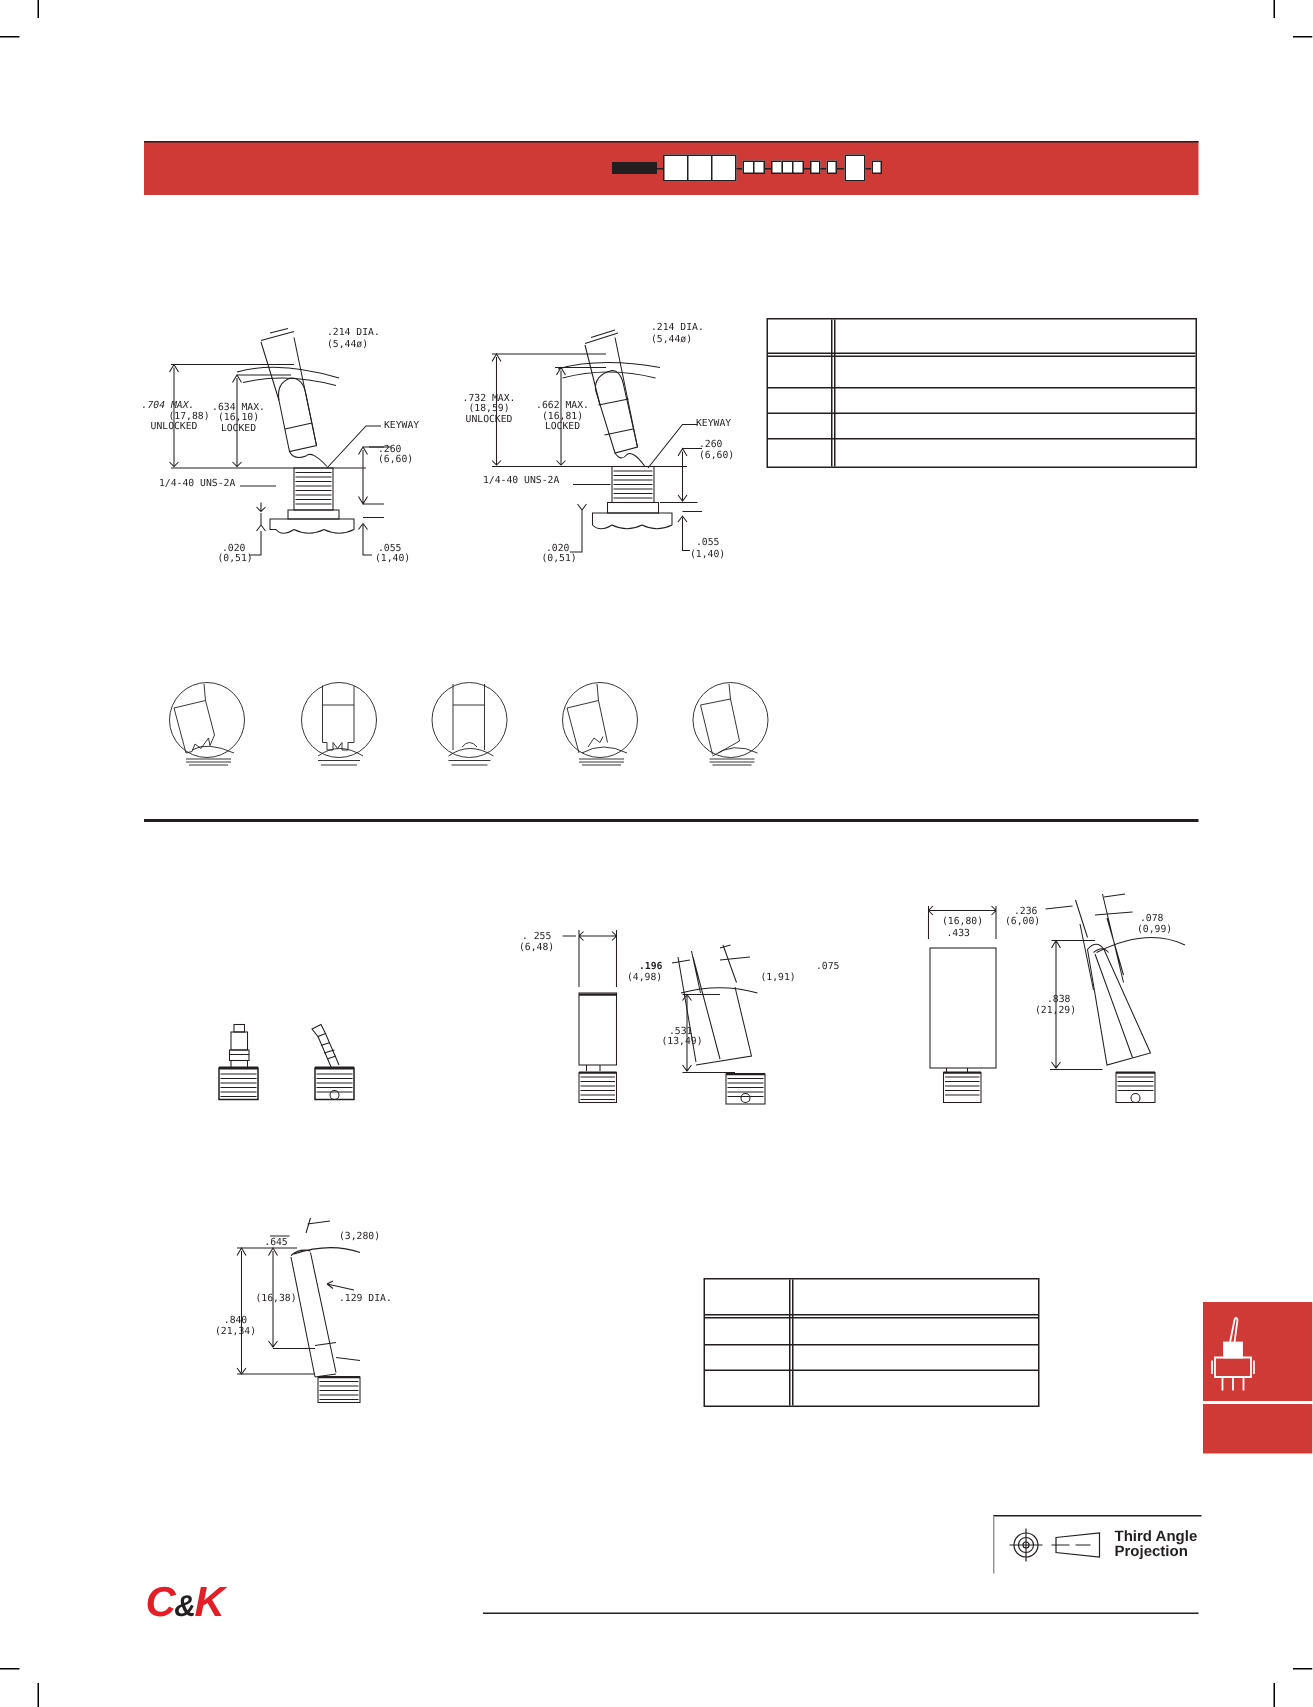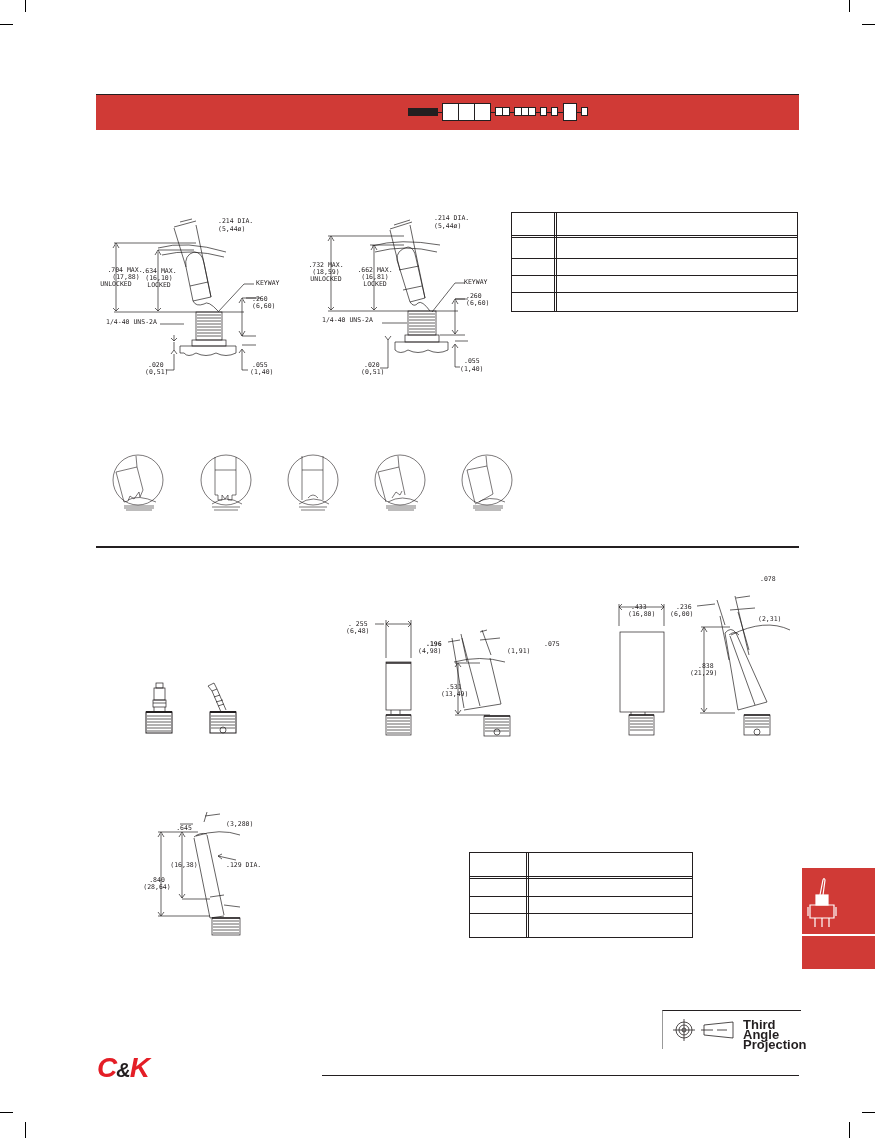--- a/index.html
+++ b/index.html
@@ -14,21 +14,21 @@
     .dim.c { text-align:center; }
     .tbl { position:absolute; border:1.2px solid #231f20; box-sizing:border-box; }
     .tbl .row { position:absolute; left:0; right:0; border-top:1px solid #231f20; }
     .tbl .row.dbl { border-top:3px double #231f20; }
     .tbl .vsep { position:absolute; top:0; bottom:0; border-left:3px double #231f20; }
     .hr { position:absolute; height:1.5px; background:#231f20; }
     .tab { position:absolute; left:802px; width:73px; background:#d03a36; }
     .logo { position:absolute; left:97px; top:1052px; font-family:"Liberation Sans", sans-serif; font-weight:bold; font-style:italic; font-size:28px; letter-spacing:-1px; color:#e41e26;text-align:right; }
     .logo .amp { color:#231f20; font-size:20px; }
     .proj { position:absolute; left:662px; top:1010px; width:138px; height:38px; border-top:1px solid #231f20; border-left:1px solid #999; }
-    .proj-label { position:absolute; left:80px; top:9px; font-size:13px; font-weight:bold; line-height:10px; color:#231f20; }
+    .proj-label { position:absolute; left:80px; top:9px; font-size:10px; font-weight:bold; line-height:10px; color:#231f20; }
     svg { position:absolute; overflow:visible; }
   </style>
 </head>
 <body>
 
 <div class="crop" style="left:25px;top:0;width:1px;height:12px;"></div>
 <div class="crop" style="left:0;top:24px;width:13px;height:1px;"></div>
 <div class="crop" style="left:849px;top:0;width:1px;height:12px;"></div>
 <div class="crop" style="left:862px;top:24px;width:13px;height:1px;"></div>
 <div class="crop" style="left:0;top:1112px;width:13px;height:1px;"></div>
@@ -82,21 +82,21 @@
       <path d="M146,100 V136 M143,103 L146,98 L149,103 M143,131 L146,136 L149,131"></path>
       <path d="M78,142 V150 M78,135 V141 M75,138 L78,141 L81,138 M75,154 L78,150 L81,154 M78,154 V170 L70,170"></path>
       <path d="M146,150 V170 L152,170 M143,153 L146,149 L149,153"></path>
       <path d="M88,124 L64,124"></path>
       <path d="M122,112 L148,84 L158,84"></path>
       <path d="M150,98 L165,98"></path>
     </g>
   </svg>
   <div class="dim" style="left:218px;top:218px;">.214 DIA.</div>
   <div class="dim" style="left:218px;top:226px;">(5,44ø)</div>
-  <div class="dim c" style="left:105px;top:267px;width:40px;">.704 MAX.</div>
+  <div class="dim c" style="left:92px;top:267px;width:40px;font-style:italic;">.704 MAX.</div>
   <div class="dim c" style="left:96px;top:274px;width:40px;margin-left:10px;">(17,88)</div>
   <div class="dim c" style="left:96px;top:281px;width:40px;">UNLOCKED</div>
   <div class="dim c" style="left:138px;top:268px;width:42px;">.634 MAX.</div>
   <div class="dim c" style="left:138px;top:275px;width:42px;">(16,10)</div>
   <div class="dim c" style="left:138px;top:282px;width:42px;">LOCKED</div>
   <div class="dim" style="left:256px;top:280px;">KEYWAY</div>
   <div class="dim" style="left:252px;top:296px;">.260</div>
   <div class="dim" style="left:252px;top:303px;">(6,60)</div>
   <div class="dim" style="left:106px;top:319px;">1/4-40 UNS-2A</div>
   <div class="dim" style="left:148px;top:362px;">.020</div>
@@ -256,26 +256,26 @@
     <path d="M120,43 Q126,36 131,43 L162,112 L133,120 Z"></path>
     <path d="M124,45 Q130,40 134,45 M125,46 L150,115"></path>
     <path d="M126,45 Q160,28 185,40"></path>
     <path d="M92,16 L110,14 M125,20 L150,18 M131,8 L145,6"></path>
     <rect x="139" y="125" width="26" height="20"></rect>
     <path d="M139,125 H165" stroke-width="1.5"></path>
     <path d="M140,128 H164 M140,131 H164 M140,134 H164 M140,137 H164"></path>
     <circle cx="152" cy="142" r="3"></circle>
   </g>
 </svg>
-<div class="dim" style="left:631px;top:604px;">.433</div>
+<div class="dim" style="left:631px;top:619px;">.433</div>
 <div class="dim" style="left:628px;top:611px;">(16,80)</div>
 <div class="dim" style="left:676px;top:604px;">.236</div>
 <div class="dim" style="left:670px;top:611px;">(6,00)</div>
-<div class="dim" style="left:760px;top:576px;">.078</div>
-<div class="dim" style="left:758px;top:616px;">(2,31)</div>
+<div class="dim" style="left:760px;top:609px;">.078</div>
+<div class="dim" style="left:758px;top:616px;">(0,99)</div>
 <div class="dim" style="left:698px;top:663px;">.838</div>
 <div class="dim" style="left:690px;top:670px;">(21,29)</div>
 
 <svg style="left:140px;top:800px;" width="160" height="140" viewBox="0 0 160 140">
   <g fill="none" stroke="#231f20" stroke-width="0.7">
     <path d="M40,24 H53 M65,16 L80,14"></path>
     <path d="M54,38 L70,118 M67,35 L84,115"></path>
     <path d="M54,37 Q60,32 67,34 M70,97 L84,95 M70,118 L84,116"></path>
     <path d="M56,36 Q80,28 100,35"></path>
     <path d="M18,32 H58 M42,99 H70 M18,116 H70"></path>
@@ -287,21 +287,21 @@
     <rect x="72" y="118" width="28" height="17"></rect>
     <path d="M72,118 H100" stroke-width="1.5"></path>
     <path d="M73,121 H99 M73,124 H99 M73,127 H99 M73,130 H99 M73,133 H99"></path>
   </g>
 </svg>
 <div class="dim" style="left:226px;top:862px;">.129 DIA.</div>
 <div class="dim" style="left:226px;top:821px;">(3,280)</div>
 <div class="dim c" style="left:169px;top:825px;width:30px;">.645</div>
 <div class="dim c" style="left:169px;top:862px;width:30px;">(16,38)</div>
 <div class="dim c" style="left:142px;top:877px;width:30px;">.840</div>
-<div class="dim c" style="left:142px;top:884px;width:30px;">(28,64)</div>
+<div class="dim c" style="left:142px;top:884px;width:30px;">(21,34)</div>
 
 <div class="tbl" style="left:469px;top:852px;width:224px;height:86px;">
   <div class="vsep" style="left:56px;"></div>
   <div class="row dbl" style="top:23px;"></div>
   <div class="row" style="top:43px;"></div>
   <div class="row" style="top:60px;"></div>
 </div>
 
 <div class="tab" style="top:868px;height:66px;">
   <svg style="left:4px;top:5px;" width="30" height="56" viewBox="0 0 30 56">

